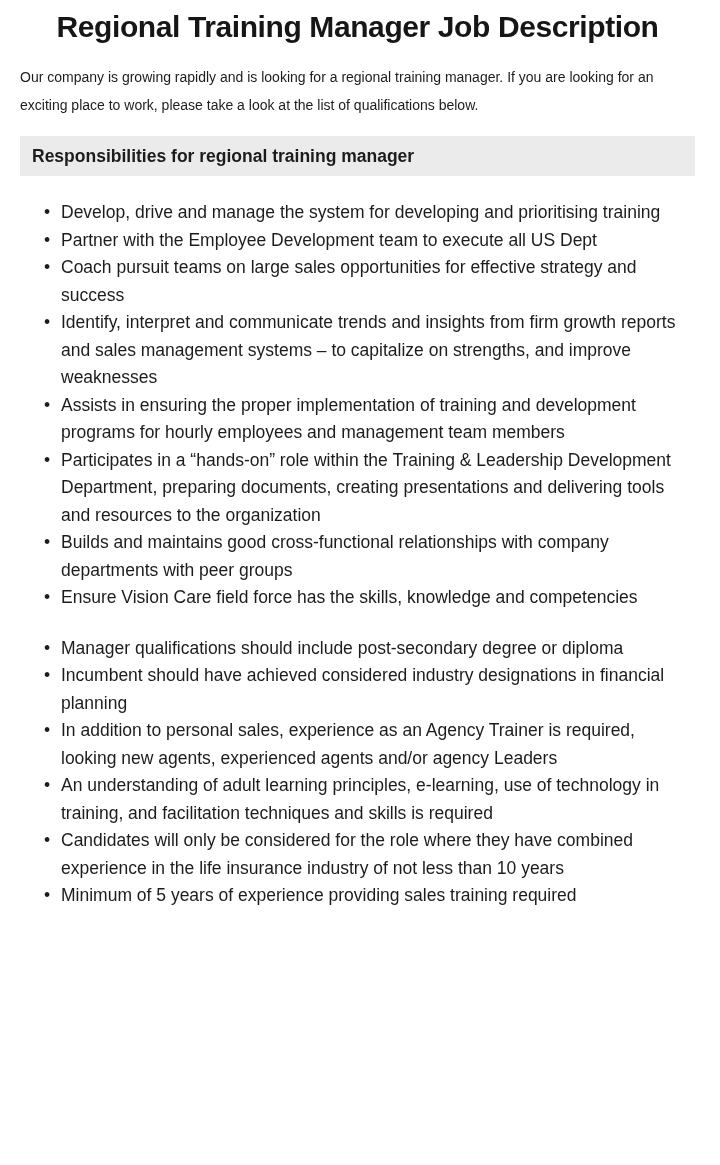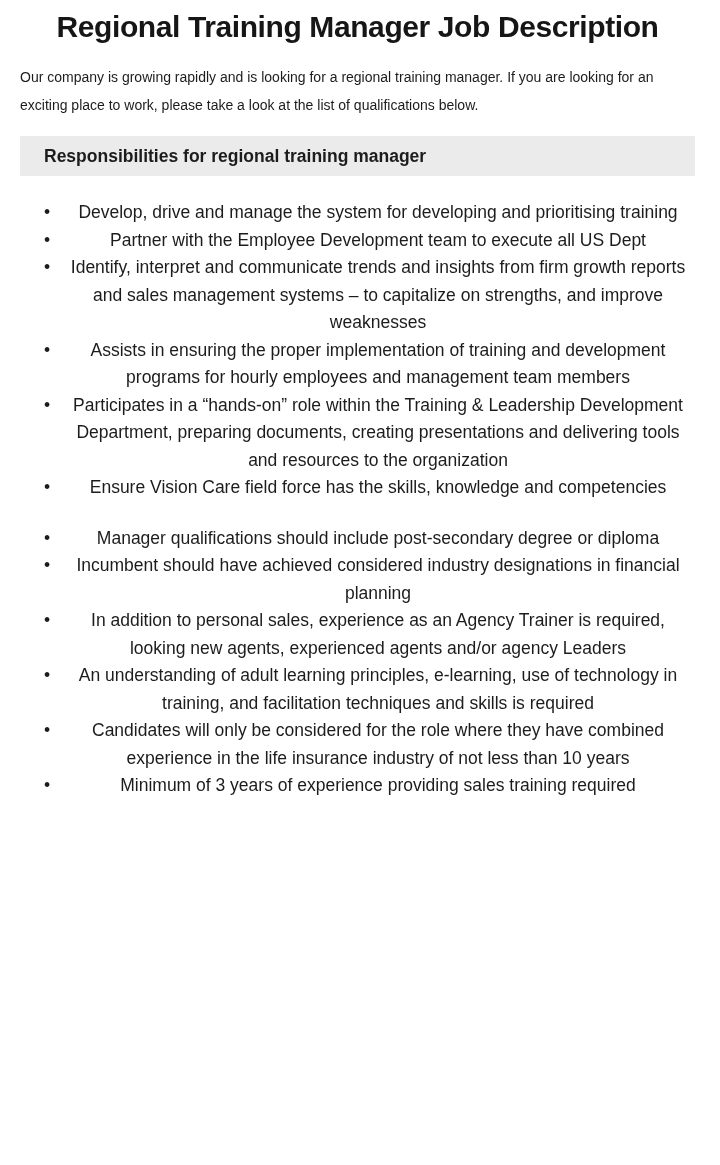--- a/index.html
+++ b/index.html
@@ -32,36 +32,35 @@
       font-size: 14px;
       line-height: 27.5px;
       margin: 19px 0 0 0;
     }
     .section-heading {
       margin-top: 17px;
       background: #ebebeb;
       min-height: 40px;
       display: flex;
       align-items: center;
-      padding: 0 24px;
+      padding: 0 12px;
       font-size: 17.5px;
       font-weight: 700;
       color: #1c1c1c;
     }
     ul.bullet-list {
       list-style: none;
       margin: 23px 0 0 0;
       padding: 0 0 0 24px;
     }
     ul.bullet-list li {
       position: relative;
       font-size: 17.5px;
       line-height: 27.5px;
       padding-left: 17px;
-      text-align: center;
     }
     ul.bullet-list li::before {
       content: "\2022";
       position: absolute;
       left: 0;
       top: 0;
       font-size: 17.5px;
       color: #1c1c1c;
     }
   </style>
@@ -74,29 +73,31 @@
 
   <p class="intro">Our company is growing rapidly and is looking for a regional training manager. If you are looking for an exciting place to work, please take a look at the list of qualifications below.</p>
 
   <div class="section-heading">
     <span>Responsibilities for regional training manager</span>
   </div>
 
   <ul class="bullet-list">
     <li>Develop, drive and manage the system for developing and prioritising training</li>
     <li>Partner with the Employee Development team to execute all US Dept</li>
+    <li>Coach pursuit teams on large sales opportunities for effective strategy and success</li>
     <li>Identify, interpret and communicate trends and insights from firm growth reports and sales management systems – to capitalize on strengths, and improve weaknesses</li>
     <li>Assists in ensuring the proper implementation of training and development programs for hourly employees and management team members</li>
     <li>Participates in a “hands-on” role within the Training &amp; Leadership Development Department, preparing documents, creating presentations and delivering tools and resources to the organization</li>
+    <li>Builds and maintains good cross-functional relationships with company departments with peer groups</li>
     <li>Ensure Vision Care field force has the skills, knowledge and competencies</li>
   </ul>
 
 
   <ul class="bullet-list">
     <li>Manager qualifications should include post-secondary degree or diploma</li>
     <li>Incumbent should have achieved considered industry designations in financial planning</li>
     <li>In addition to personal sales, experience as an Agency Trainer is required, looking new agents, experienced agents and/or agency Leaders</li>
     <li>An understanding of adult learning principles, e-learning, use of technology in training, and facilitation techniques and skills is required</li>
     <li>Candidates will only be considered for the role where they have combined experience in the life insurance industry of not less than 10 years</li>
-    <li>Minimum of 3 years of experience providing sales training required</li>
+    <li>Minimum of 5 years of experience providing sales training required</li>
   </ul>
 
 </div>
 
 </body></html>

